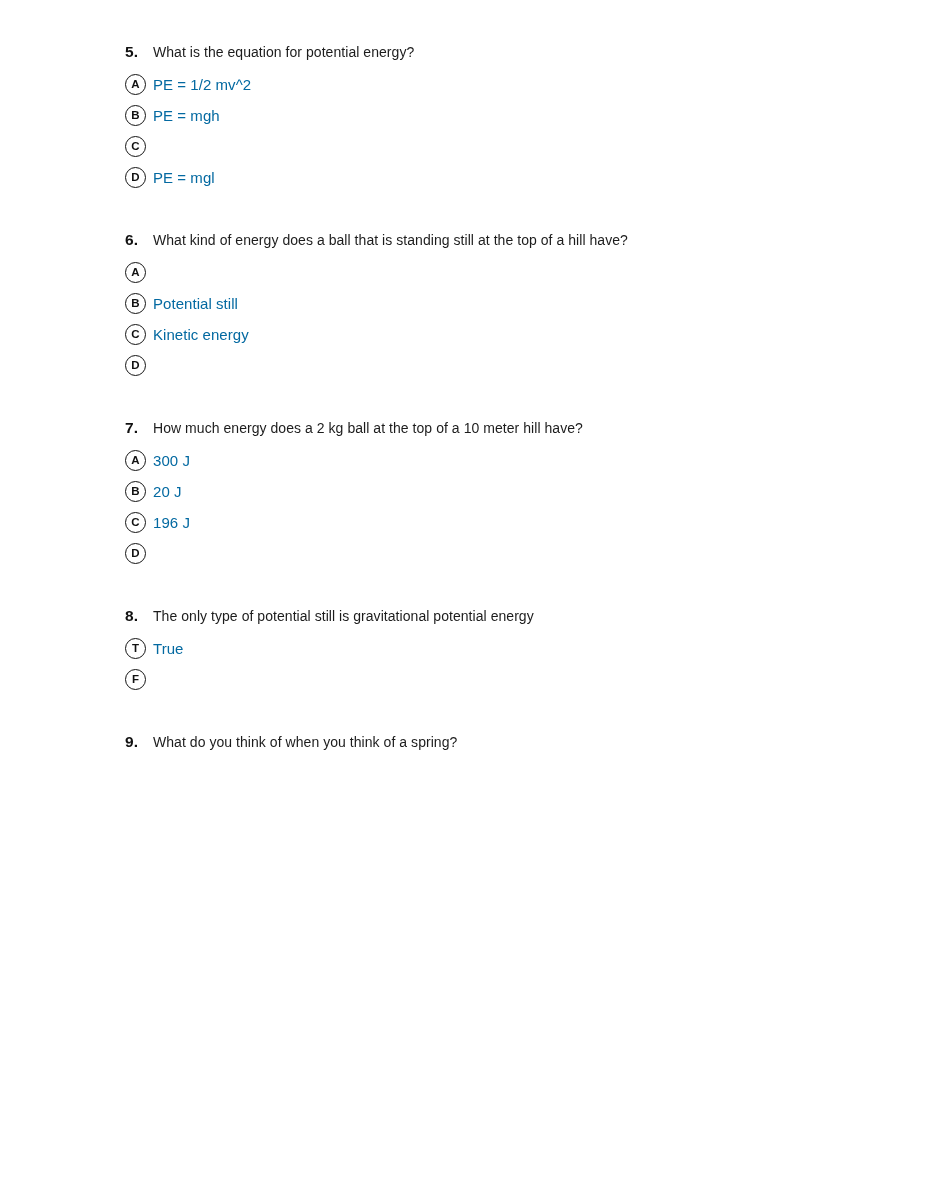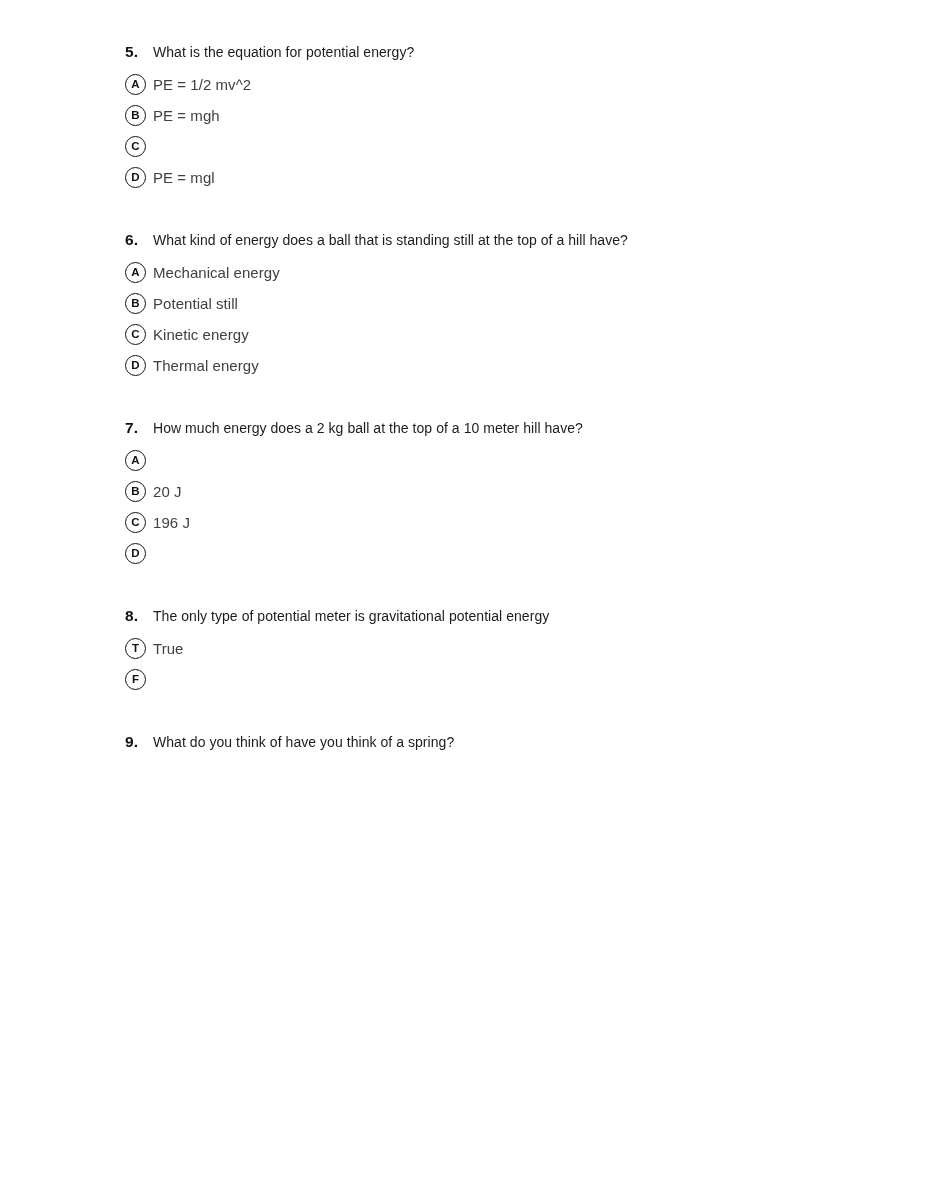--- a/index.html
+++ b/index.html
@@ -90,21 +90,21 @@
     font-size: 11.5px;
     font-weight: bold;
     line-height: 1;
     color: #111111;
     letter-spacing: 0;
   }
   .option-text {
     flex: 1 1 auto;
     font-size: 15px;
     line-height: 21px;
-    color: #404040;
+    color: #0369a1;
     letter-spacing: 0.05px;
   }
 </style>
 </head>
 <body>
 
 <div class="page">
   <div class="quiz">
       <div class="question-block">
         <div class="question-row">
@@ -140,52 +140,51 @@
       <div class="question-block">
         <div class="question-row">
           <div class="q-number">6.</div>
           <div class="q-text">What kind of energy does a ball that is standing still at the top of a hill have?</div>
         </div>
         <div class="options">
           <div class="option-row">
             <div class="option-marker">
               <div class="bubble">A</div>
             </div>
-            <div class="option-text">Mechanical energy</div>
           </div>
           <div class="option-row">
             <div class="option-marker">
               <div class="bubble">B</div>
             </div>
             <div class="option-text">Potential still</div>
           </div>
           <div class="option-row">
             <div class="option-marker">
               <div class="bubble">C</div>
             </div>
             <div class="option-text">Kinetic energy</div>
           </div>
           <div class="option-row">
             <div class="option-marker">
               <div class="bubble">D</div>
             </div>
-            <div class="option-text">Thermal energy</div>
           </div>
         </div>
       </div>
       <div class="question-block">
         <div class="question-row">
           <div class="q-number">7.</div>
           <div class="q-text">How much energy does a 2 kg ball at the top of a 10 meter hill have?</div>
         </div>
         <div class="options">
           <div class="option-row">
             <div class="option-marker">
               <div class="bubble">A</div>
             </div>
+            <div class="option-text">300 J</div>
           </div>
           <div class="option-row">
             <div class="option-marker">
               <div class="bubble">B</div>
             </div>
             <div class="option-text">20 J</div>
           </div>
           <div class="option-row">
             <div class="option-marker">
               <div class="bubble">C</div>
@@ -195,36 +194,36 @@
           <div class="option-row">
             <div class="option-marker">
               <div class="bubble">D</div>
             </div>
           </div>
         </div>
       </div>
       <div class="question-block">
         <div class="question-row">
           <div class="q-number">8.</div>
-          <div class="q-text">The only type of potential meter is gravitational potential energy</div>
+          <div class="q-text">The only type of potential still is gravitational potential energy</div>
         </div>
         <div class="options">
           <div class="option-row">
             <div class="option-marker">
               <div class="bubble">T</div>
             </div>
             <div class="option-text">True</div>
           </div>
           <div class="option-row">
             <div class="option-marker">
               <div class="bubble">F</div>
             </div>
           </div>
         </div>
       </div>
       <div class="question-block open">
         <div class="question-row">
           <div class="q-number">9.</div>
-          <div class="q-text">What do you think of have you think of a spring?</div>
+          <div class="q-text">What do you think of when you think of a spring?</div>
         </div>
       </div>
     </div>
 </div>
 
 </body></html>

